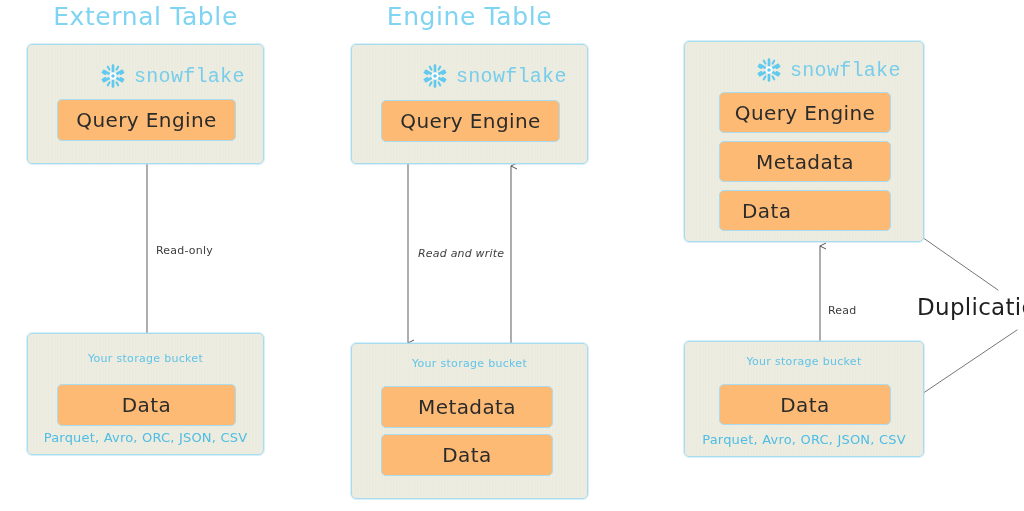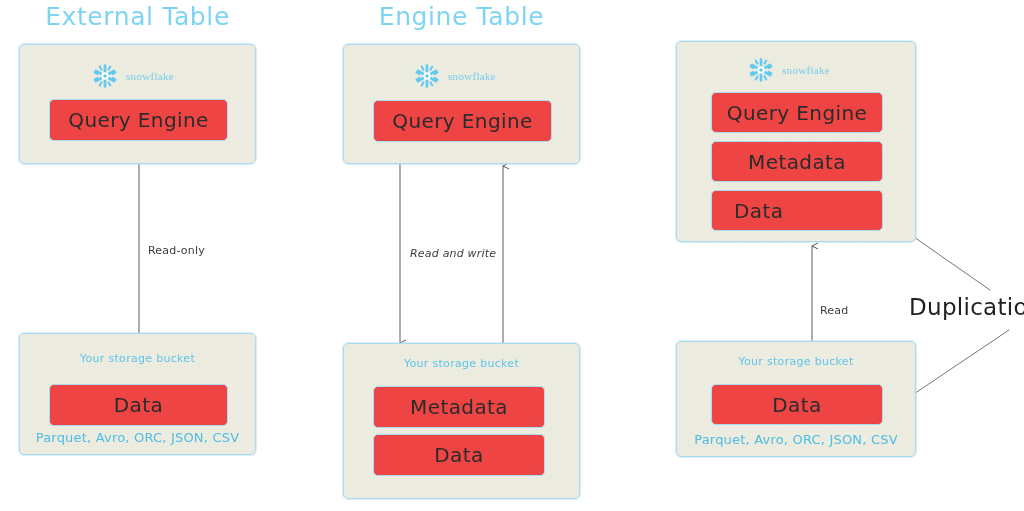--- a/index.html
+++ b/index.html
@@ -11,21 +11,21 @@
     width: 1024px;
     height: 511px;
     position: relative;
     overflow: hidden;
     font-family: "DejaVu Sans", sans-serif;
     -webkit-font-smoothing: antialiased;
   }
 
   #canvas {
     position: absolute;
-    left: 8px; top: 0;
+    left: 16px; top: 0;
     width: 924px;
     height: 511px;
   }
 
   
   .col-title {
     position: absolute;
     color: #7fd4f2;
     font-size: 25px;
     letter-spacing: 0.6px;
@@ -51,21 +51,21 @@
     position:absolute;
     left:-2px; top:-2px; right:-2px; bottom:-2px;
     border:1px solid rgba(169,220,240,0.45);
     border-radius:6px;
     pointer-events:none;
   }
 
   
   .inner-box {
     position: absolute;
-    background: #ef4444;
+    background: #fdba74;
     border: 1.5px solid #a9dcf0;
     border-radius: 5px;
     box-sizing: border-box;
     display: flex;
     align-items: center;
     justify-content: center;
     color: #2b2b2b;
     font-size: 20px;
     letter-spacing: 0.4px;
     font-family: "DejaVu Sans", sans-serif;
@@ -77,23 +77,23 @@
 
   
   .sf-lockup {
     position: absolute;
     display: flex;
     align-items: center;
     gap: 8px;
   }
   .sf-word {
     color: #78cdeb;
-    font-size: 11px;
+    font-size: 20px;
     letter-spacing: 0.3px;
-    font-family: Liberation Serif, serif;
+    font-family: Liberation Mono, monospace;
   }
   .sf-mark { display:block; }
 
   
   .bucket-caption {
     position: absolute;
     color: #62c4e8;
     font-size: 11px;
     letter-spacing: 0.3px;
     text-align: center;

